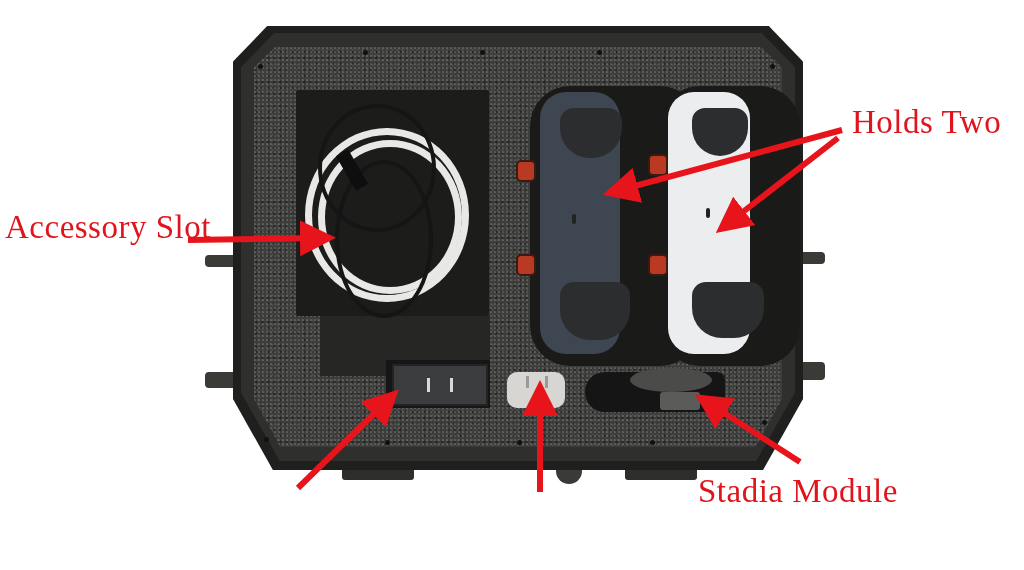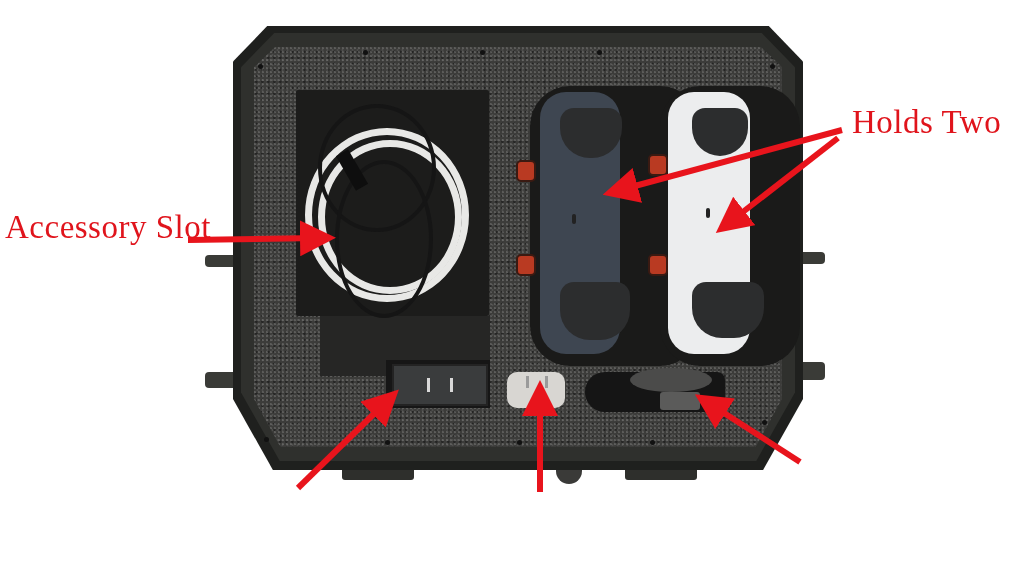--- a/index.html
+++ b/index.html
@@ -160,14 +160,17 @@
   </svg>
 
   <div class="label" style="left:852px;top:103px;">
     <div>Holds Two</div>
   </div>
   <div class="label" style="left:5px;top:208px;">
     <div>Accessory Slot</div>
   </div>
   <div class="label" style="left:434px;top:494px;">
   </div>
+  <div class="label" style="left:698px;top:472px;">
+    <div>Stadia Module</div>
+  </div>
 
 </div>
 
 </body></html>

